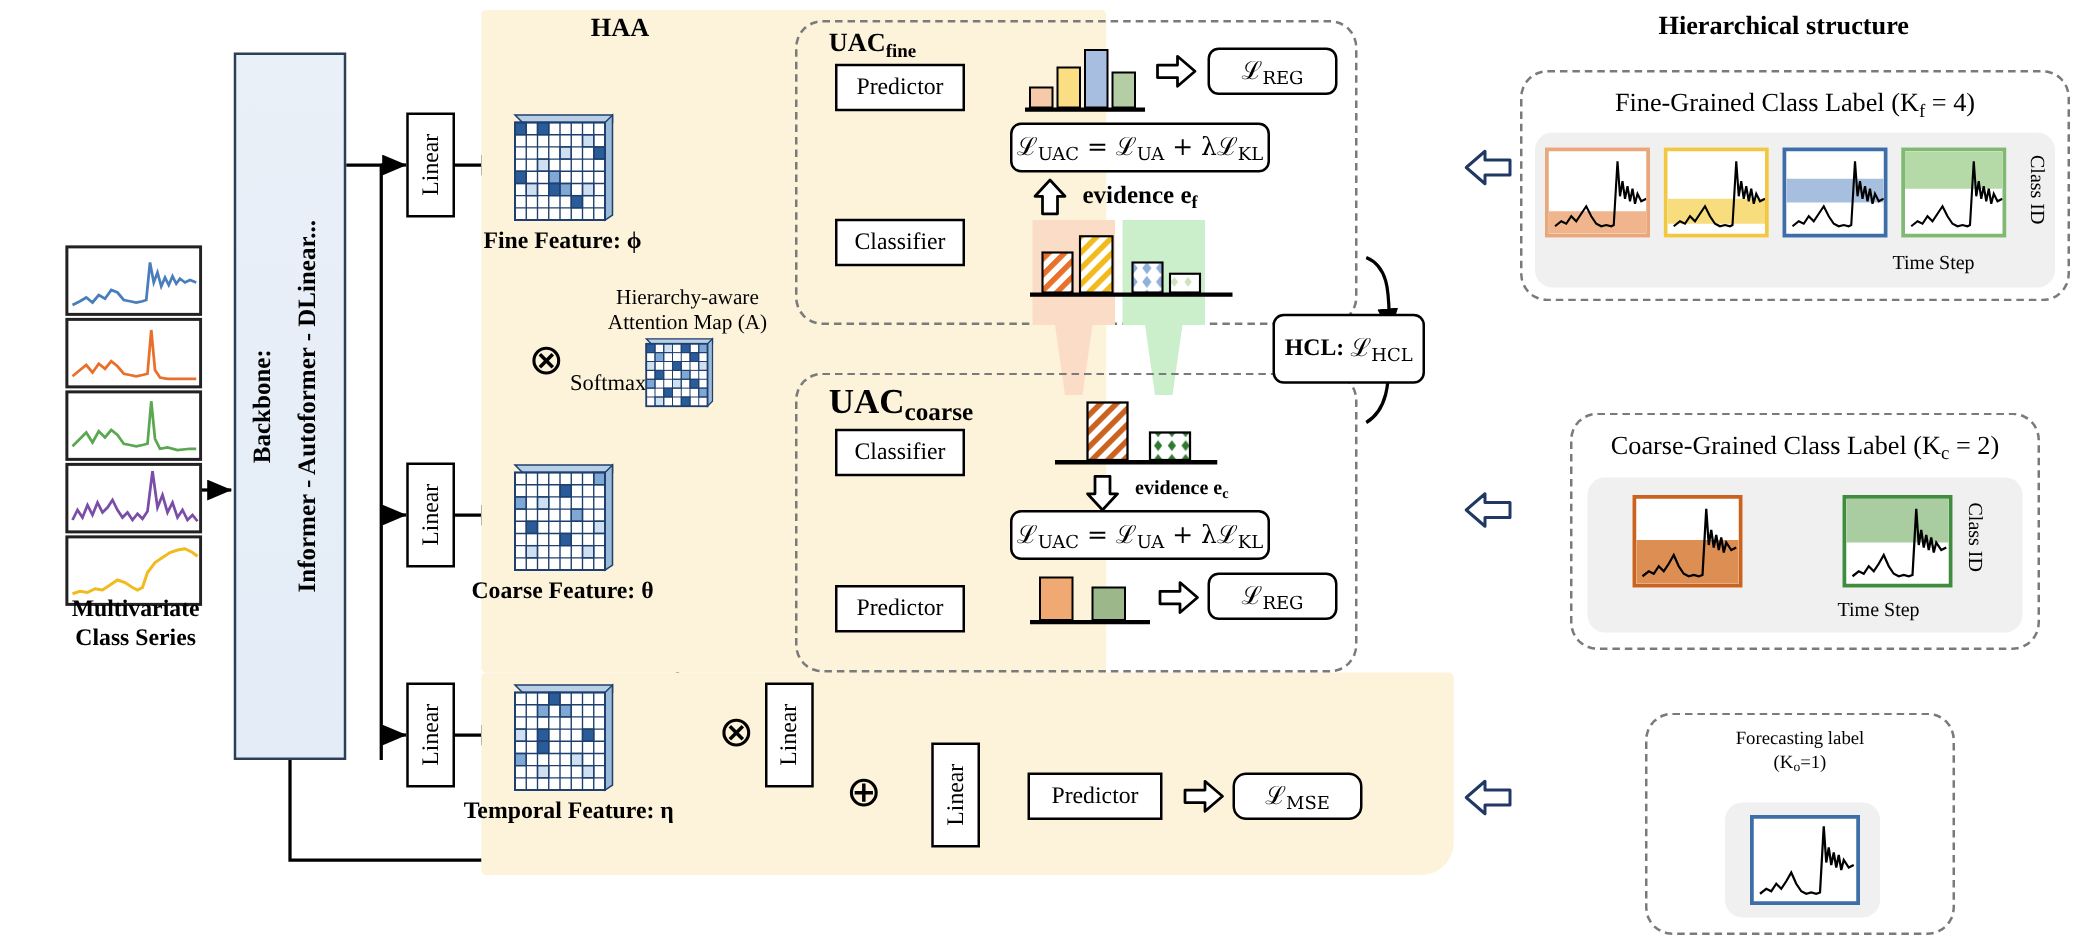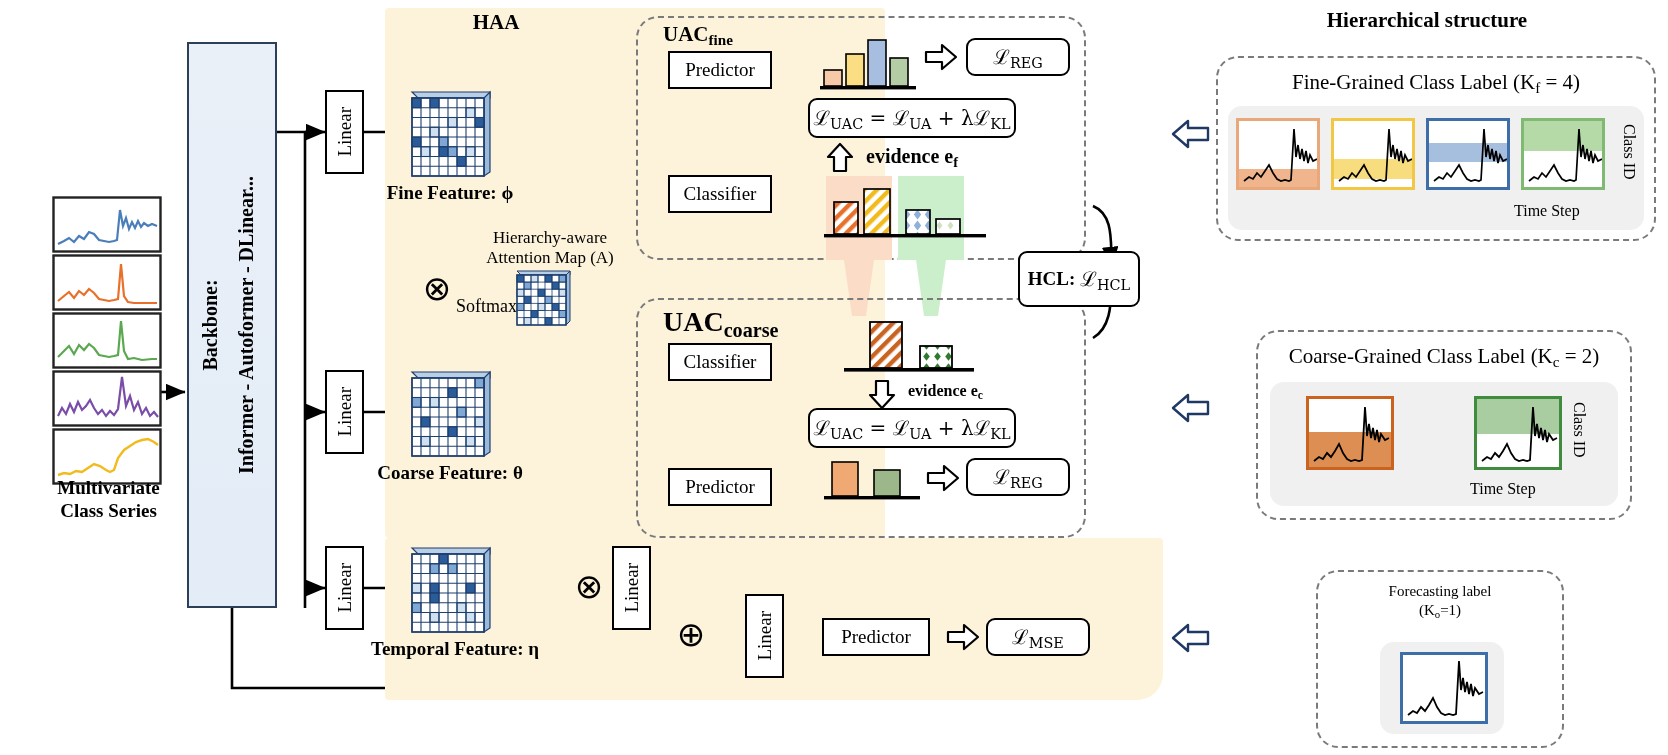--- a/index.html
+++ b/index.html
@@ -456,21 +456,21 @@
   <span class="vlabel">Linear</span>
 </div>
 <div class="abs plainbox" style="left:822px; top:618px; width:108px; height:38px;">
   <span>Predictor</span>
 </div>
 <div class="abs" style="left:946px; top:622px;">
   <svg width="34" height="30">
     <path d="M2,10 L18,10 L18,3 L32,15 L18,27 L18,20 L2,20 z" fill="#fff" stroke="#000" stroke-width="2.2" stroke-linejoin="round"></path>
   </svg>
 </div>
-<div class="abs roundbox" style="left:986px; top:618px; width:104px; height:38px;">
+<div class="abs roundbox" style="left:986px; top:618px; width:104px; height:38px;border-radius:11px;">
   <span class="cal">ℒ<span class="sub">MSE</span></span>
 </div>
 
 <div class="abs bold-serif ctr" style="left:1222px; top:8px; width:410px; font-size:21px;">
   <span>Hierarchical structure</span>
 </div>
 
 <div class="abs" style="left:1170px; top:118px;">
   <svg width="40" height="32">
     <path d="M38,10 L18,10 L18,3 L3,16 L18,29 L18,22 L38,22 z" fill="#fff" stroke="#1f3864" stroke-width="2.4" stroke-linejoin="round"></path>

